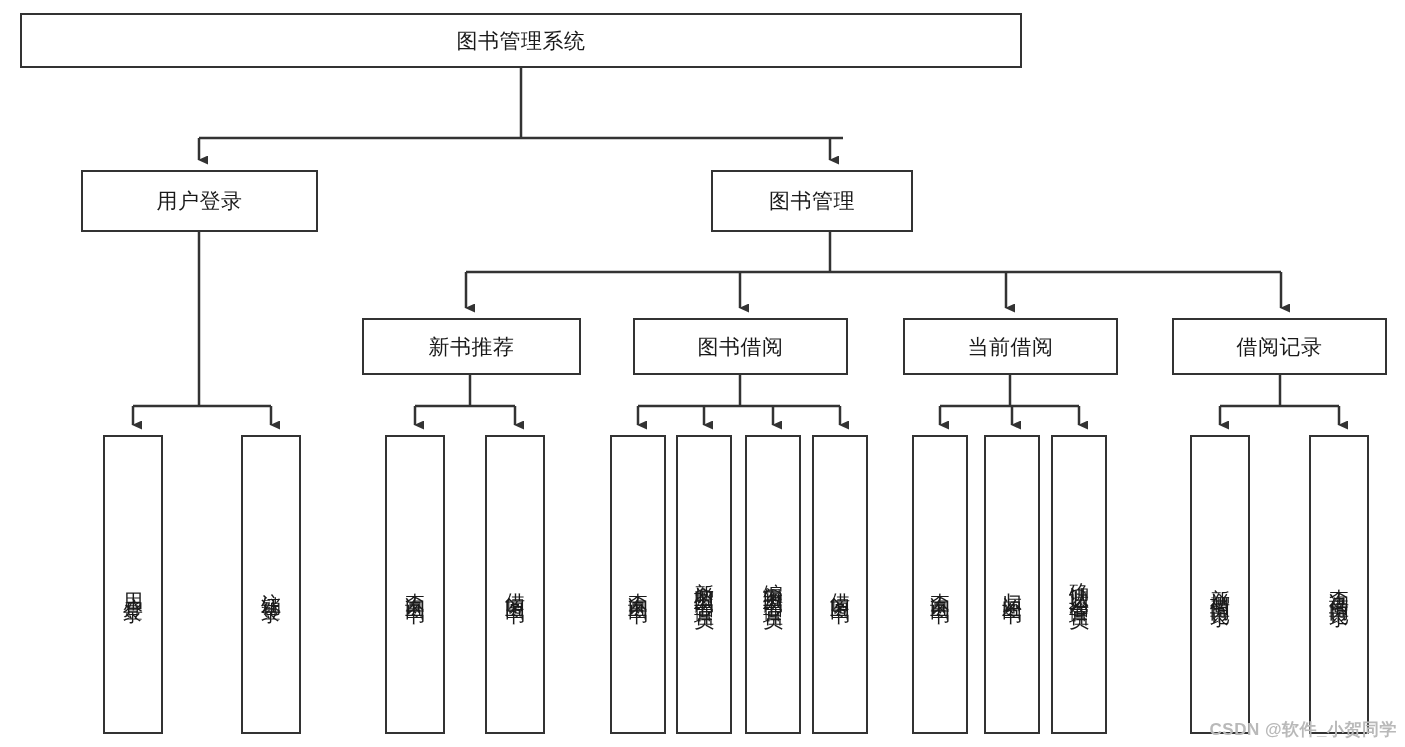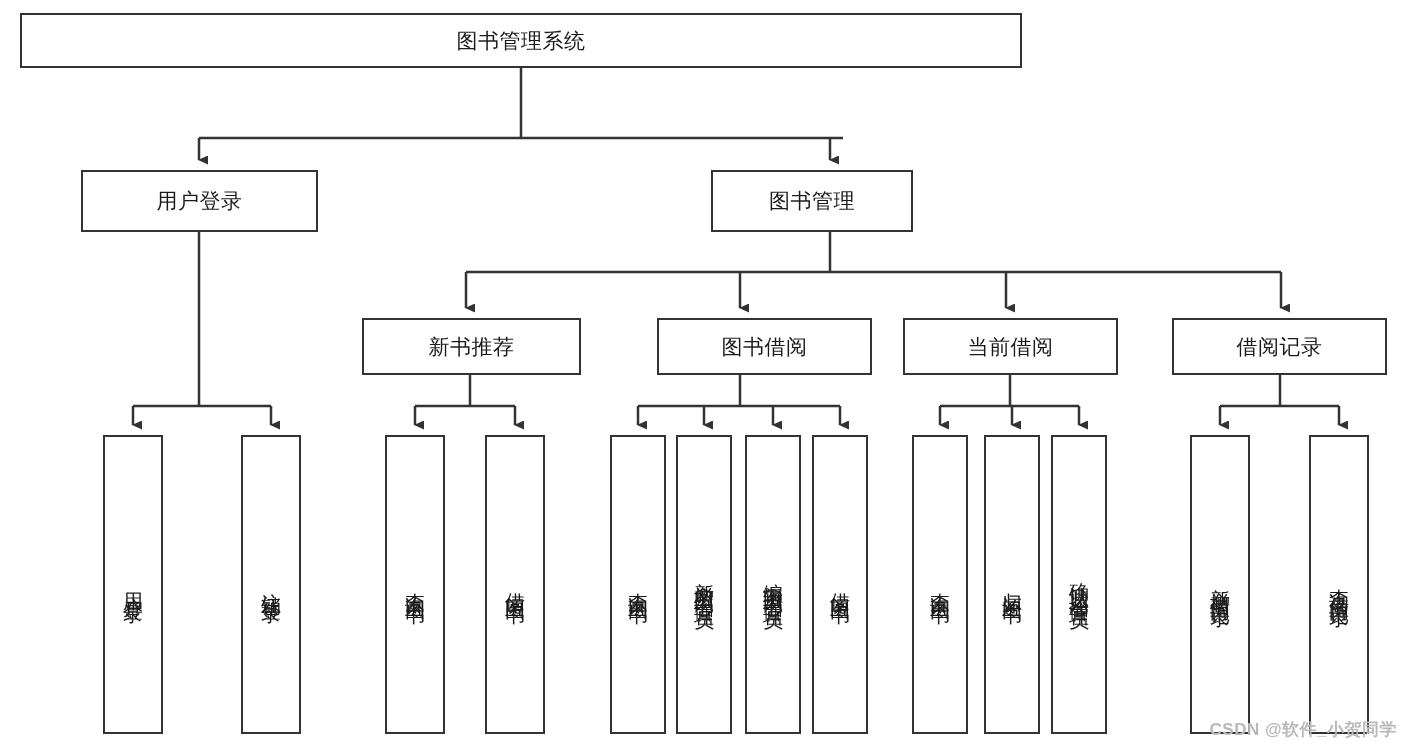--- a/index.html
+++ b/index.html
@@ -129,21 +129,21 @@
   <div class="node horiz" style="left:81px;top:170px;width:237px;height:62px;">
     <span class="node-label">用户登录</span>
   </div>
   <div class="node horiz" style="left:711px;top:170px;width:202px;height:62px;">
     <span class="node-label">图书管理</span>
   </div>
 
   <div class="node horiz" style="left:362px;top:318px;width:219px;height:57px;">
     <span class="node-label">新书推荐</span>
   </div>
-  <div class="node horiz" style="left:633px;top:318px;width:215px;height:57px;margin-left:24px;">
+  <div class="node horiz" style="left:633px;top:318px;width:215px;height:57px;">
     <span class="node-label">图书借阅</span>
   </div>
   <div class="node horiz" style="left:903px;top:318px;width:215px;height:57px;">
     <span class="node-label">当前借阅</span>
   </div>
   <div class="node horiz" style="left:1172px;top:318px;width:215px;height:57px;">
     <span class="node-label">借阅记录</span>
   </div>
 
   <div class="node vert" style="left:103px;top:435px;width:60px;height:299px;">

